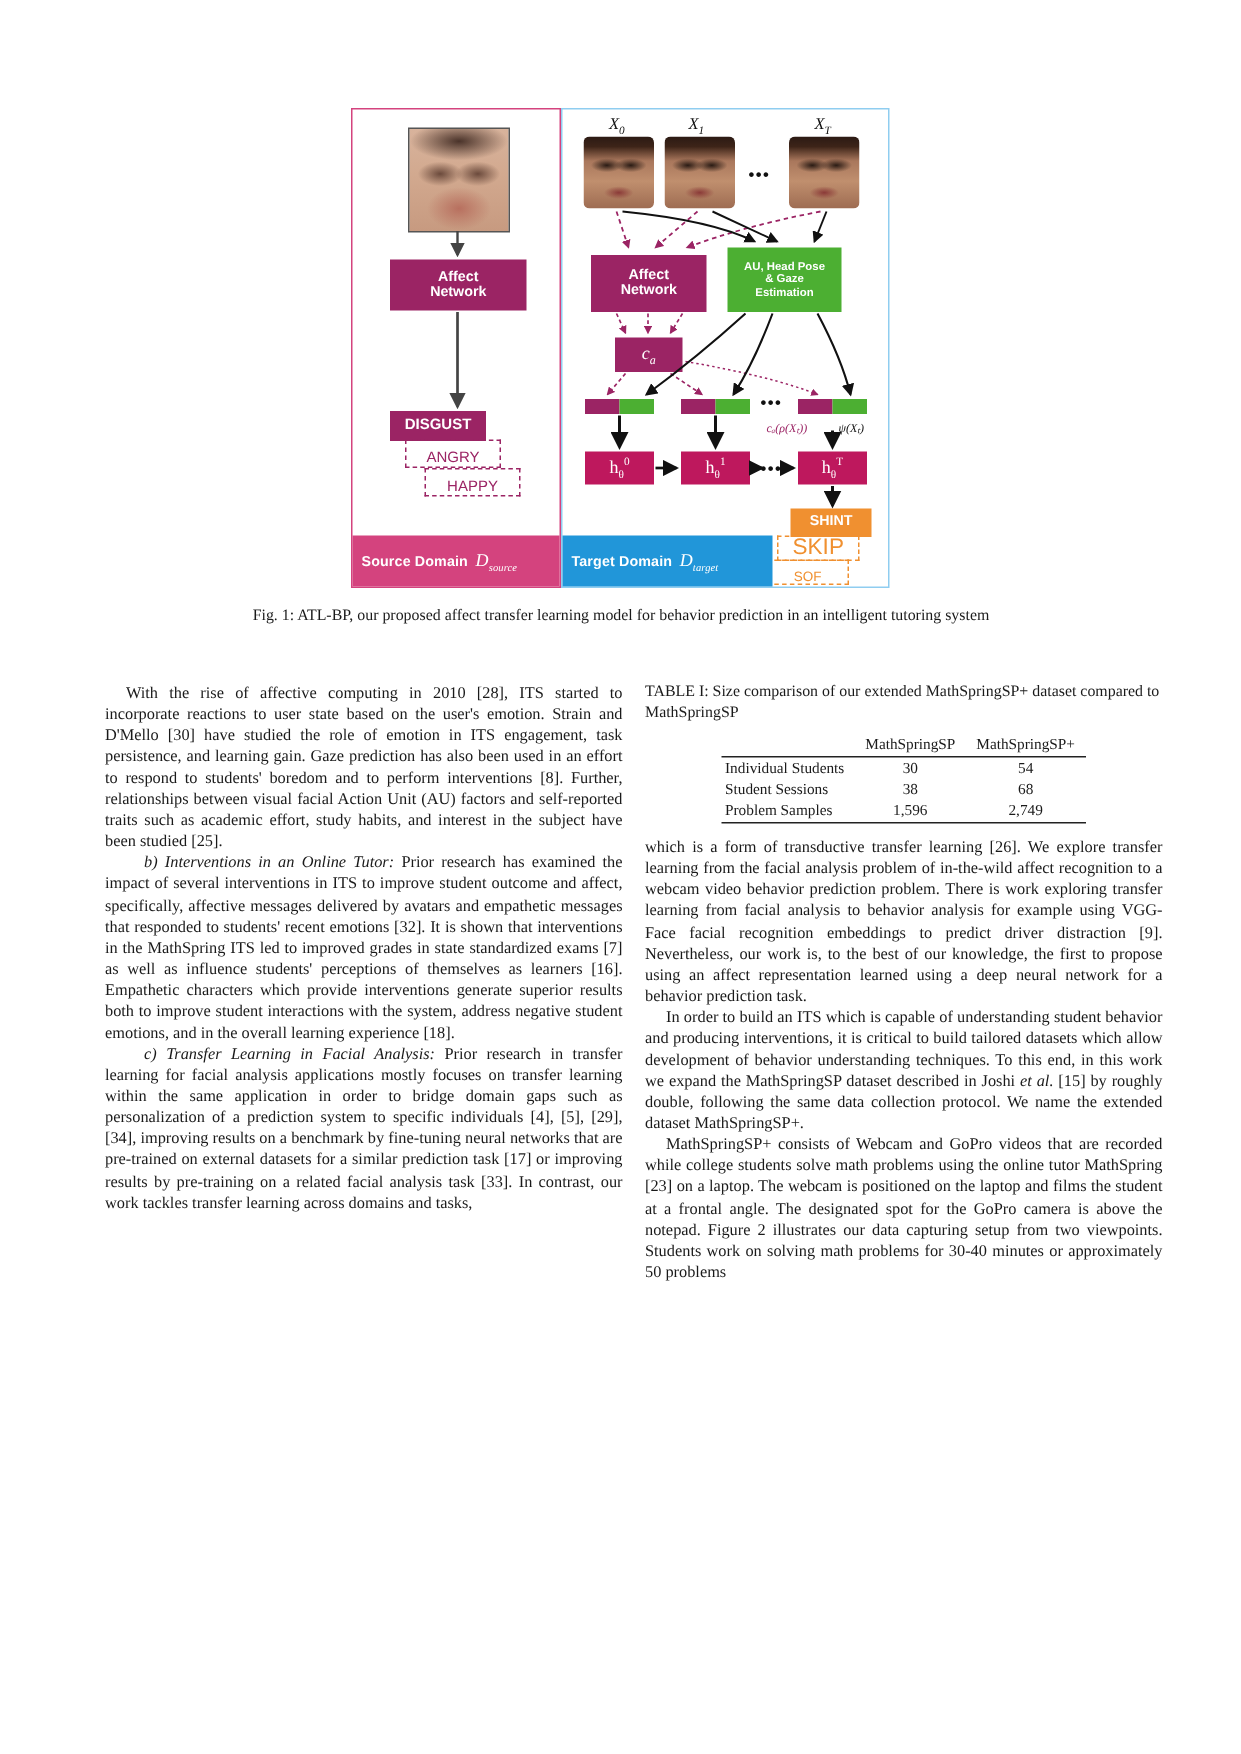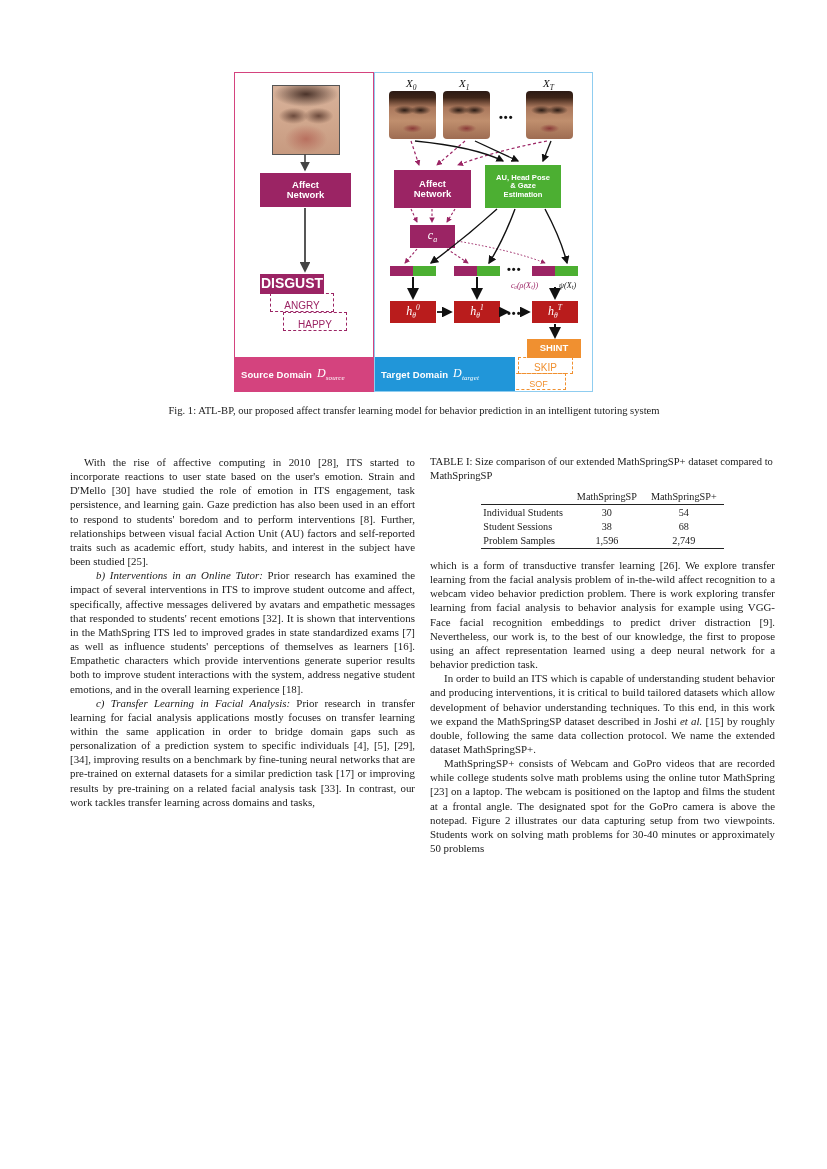--- a/index.html
+++ b/index.html
@@ -141,26 +141,25 @@
   .concat {
     position: absolute;
     display: flex;
     height: 10px;
   }
   .concat .half-m { background: #9b2464; }
   .concat .half-g { background: #4caf32; }
 
   .hbox {
     position: absolute;
-    background: #b91c1c;
+    background: #be185d;
     display: flex;
     align-items: center;
     justify-content: center;
     font-family: "Liberation Serif", serif;
-    font-style: italic;
     color: #ffffff;
     font-size: 12px;
   }
   .hbox sub { font-size: 7.5px; }
   .hbox sup { font-size: 7.5px; }
 
   .ellipsis-dots {
     position: absolute;
     font-family: "Liberation Sans", sans-serif;
     font-weight: bold;
@@ -273,21 +272,21 @@
 
       <div class="face face-src" style="left:37px; top:12px; width:66px; height:68px;"></div>
 
       <div class="box box-magenta" style="left:25px; top:100px; width:91px; height:34px; font-size:9.5px;">
         <span>
           <span>Affect</span><br>
           <span>Network</span>
         </span>
       </div>
 
-      <div class="box box-magenta" style="left:25px; top:201px; width:64px; height:20px; font-size:14px;">
+      <div class="box box-magenta" style="left:25px; top:201px; width:64px; height:20px; font-size:10px;">
         <span>DISGUST</span>
       </div>
 
       <div class="dashed-box dash-magenta" style="left:35px; top:220px; width:64px; height:19px; font-size:10px;">
         <span>ANGRY</span>
       </div>
 
       <div class="dashed-box dash-magenta" style="left:48px; top:239px; width:64px; height:19px; font-size:10px;">
         <span>HAPPY</span>
       </div>
@@ -370,21 +369,21 @@
         <span><span>h</span><sub>θ</sub><sup>1</sup></span>
       </div>
       <div class="hbox" style="left:157px; top:228px; width:46px; height:22px;">
         <span><span>h</span><sub>θ</sub><sup>T</sup></span>
       </div>
       <div class="ellipsis-dots" style="left:132px; top:234px; font-size:11px;">•••</div>
 
       <div class="box box-orange" style="left:152px; top:266px; width:54px; height:19px; font-size:9.5px;">
         <span>SHINT</span>
       </div>
-      <div class="dashed-box dash-orange" style="left:143px; top:284px; width:55px; height:17px; font-size:10px;">
+      <div class="dashed-box dash-orange" style="left:143px; top:284px; width:55px; height:17px; font-size:15px;">
         <span>SKIP</span>
       </div>
       <div class="dashed-box dash-orange" style="left:136px; top:300px; width:55px; height:17px; font-size:9px;">
         <span>SOF</span>
       </div>
 
       <svg class="arrows" width="219" height="320">
         <defs>
           <marker id="ah-k" markerWidth="6" markerHeight="6" refX="5" refY="3" orient="auto">
             <path d="M0,0 L6,3 L0,6 z" fill="#111"></path>

